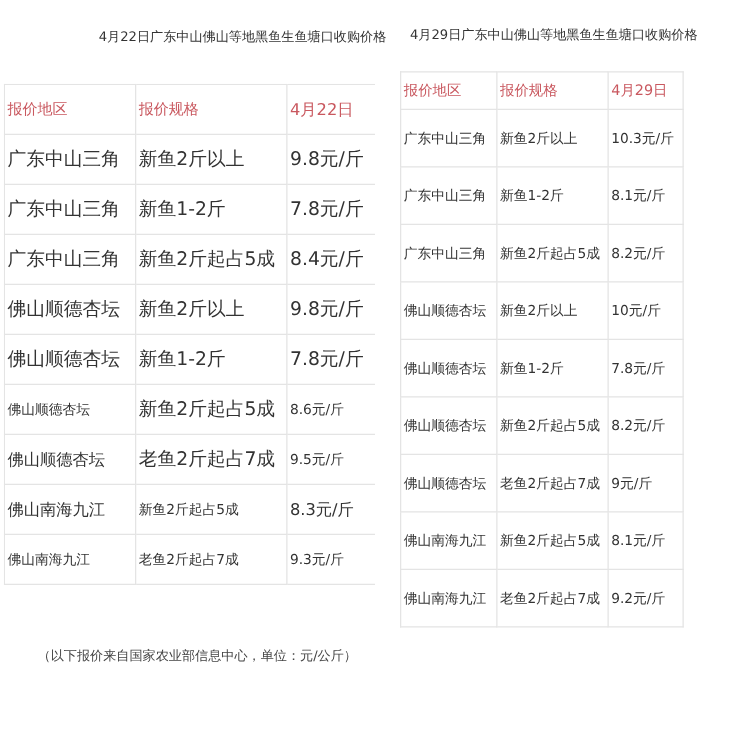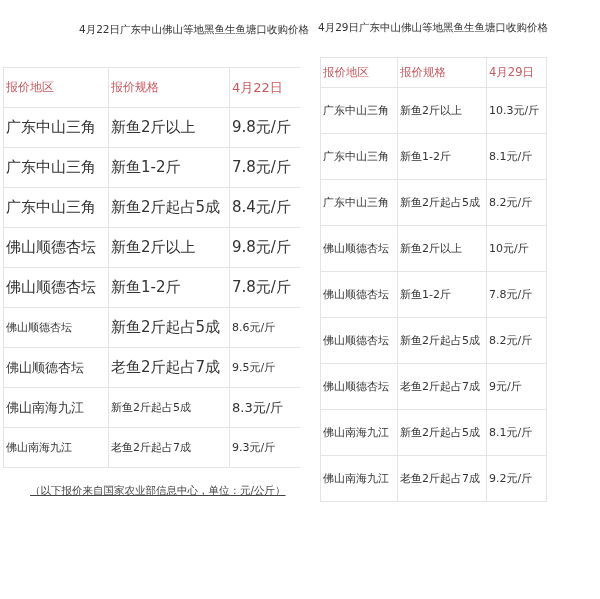--- a/index.html
+++ b/index.html
@@ -12,21 +12,21 @@
   #left-wrap { position: absolute; left: 3px; top: 67px; width: 297px; height: 405px; overflow: hidden; }
   #left-table { position: absolute; left: 0; top: 0; width: 320px; }
   #left-table td { height: 39px; }
   #left-table .hdr td { height: 39px; font-size: 12px; }
   #left-table td.big { font-size: 15px; }
   #left-table td.mid { font-size: 13px; }
   #left-table td.small { font-size: 11px; }
   #right-table { left: 320px; top: 57px; width: 226px; }
   #right-table td { height: 45px; font-size: 11px; line-height: 17px; }
   #right-table .hdr td { height: 29px; font-size: 11.5px; }
-  .note { position: absolute; left: 30px; top: 484px; font-size: 10.5px; color: #444; white-space: nowrap; text-decoration: underline; }
+  .note { position: absolute; left: 30px; top: 518px; font-size: 10.5px; color: #444; white-space: nowrap; }
 </style>
 </head>
 <body>
 
 <div class="title" style="left:33px; top:23px;margin-left:46px;">4月22日广东中山佛山等地黑鱼生鱼塘口收购价格</div>
 
 <div id="left-wrap">
 <table id="left-table" class="tbl">
   <colgroup>
         <col style="width:105px">
@@ -83,21 +83,21 @@
     <td class="small">佛山南海九江</td>
     <td class="small">老鱼2斤起占7成</td>
     <td class="small">9.3元/斤</td>
   </tr>
 </tbody>
     </table>
 </div>
 
 <div class="note">（以下报价来自国家农业部信息中心，单位：元/公斤）</div>
 
-<div class="title" style="left:318px; top:21px;">4月29日广东中山佛山等地黑鱼生鱼塘口收购价格</div>
+<div class="title" style="left:328px; top:21px;">4月29日广东中山佛山等地黑鱼生鱼塘口收购价格</div>
 
 <table id="right-table" class="tbl">
   <colgroup>
       <col style="width:77px">
       <col style="width:89px">
       <col style="width:60px">
     </colgroup>
   <tbody>
       <tr class="hdr">
     <td>报价地区</td>

